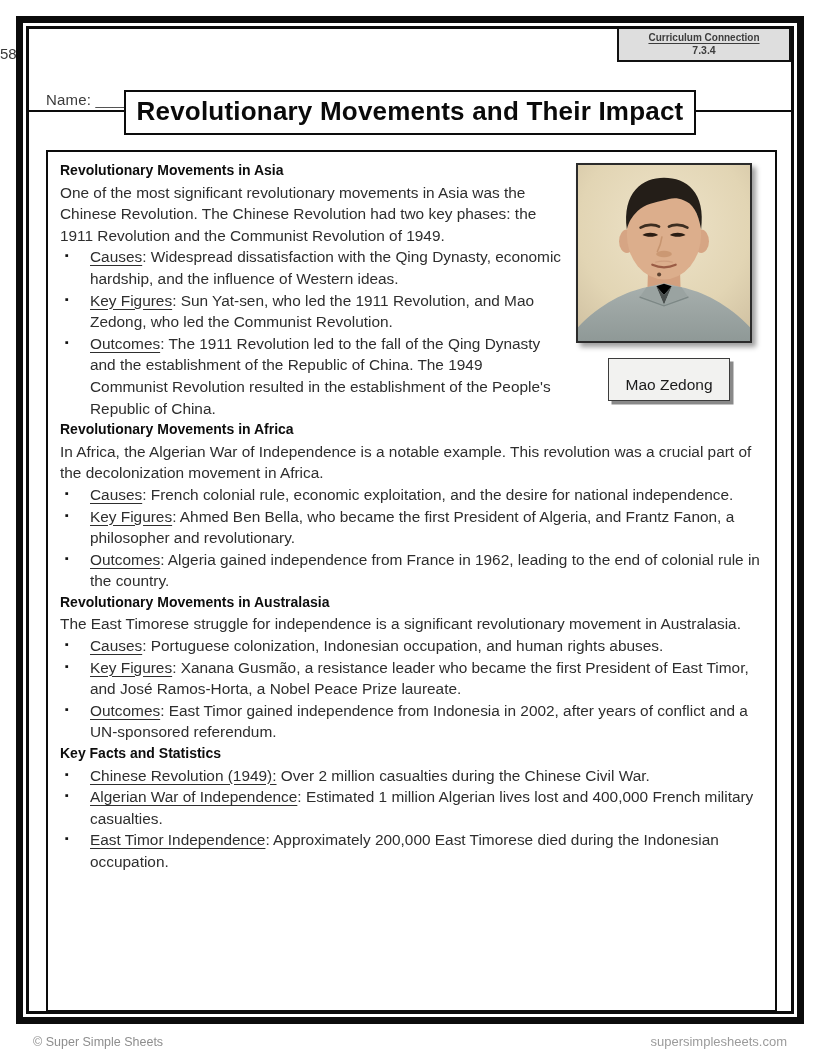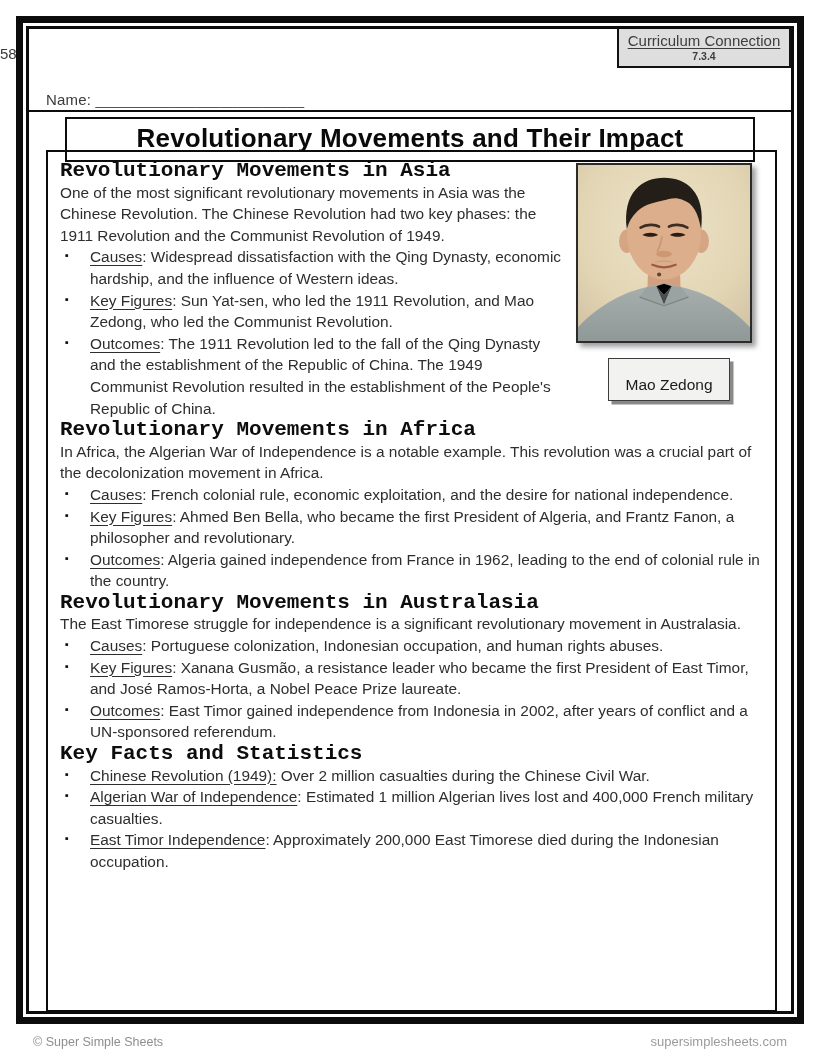--- a/index.html
+++ b/index.html
@@ -14,40 +14,40 @@
 
   
   .name-row { position:absolute; left:46px; top:45px; font-size:15px; color:#3a3a3a;
     letter-spacing:0.2px; white-space:nowrap;margin-top:46px; }
   .name-row .blank { letter-spacing:0; color:#4a4a4a; }
   .page-num { position:absolute; left:0; width:790px; top:45px; text-align:left;
     font-size:15px; color:#3a3a3a; }
   .curriculum-box { position:absolute; top:29px; right:29px; width:174px;
     background:#dedede; border:2px solid #111; border-top:none; padding:3px 4px 4px;
     text-align:center; color:#3d3d3d; }
-  .curriculum-box .c-title { font-size:15px; font-weight:normal;
+  .curriculum-box .c-title { font-size:10px; font-weight:bold;
     text-decoration:underline; text-underline-offset:2px; }
   .curriculum-box .c-code { font-size:10.5px; font-weight:bold; margin-top:1px; }
 
   
   .title-rule { position:absolute; left:29px; right:29px; top:110px;
     border-top:2px solid #0c0c0c; }
   .title-box { position:absolute; left:50%; transform:translateX(-50%); top:90px;
-    width:690px; background:#fff; border:2px solid #0c0c0c; text-align:center;
+    width:572px; background:#fff; border:2px solid #0c0c0c; text-align:center;
     padding:4px 8px 6px; font-size:26px; font-weight:bold; color:#0a0a0a;
-    letter-spacing:0.2px;margin-top:27px; }
+    letter-spacing:0.2px; }
 
   
   .content-box { position:absolute; left:46px; top:150px; width:731px; height:862px;
     border:2px solid #0c0c0c; padding:8px 13px 0 12px;
     font-size:15.4px; line-height:21.6px; color:#2e2e2e; }
 
   .section { }
   .section + .section { }
-  .s-heading { font-weight:bold; color:#0d0d0d; font-size:21px;font-family:Liberation Mono, monospace; }
+  .s-heading { font-weight:bold; color:#0d0d0d; font-size:14px; }
   .s-intro { }
   .bullet { position:relative; padding-left:30px; }
   .bullet .marker { position:absolute; left:5px; top:-1px; font-size:11px; color:#111; }
   .lbl { text-decoration:underline; text-underline-offset:2.5px; }
 
   
   .photo-wrap { float:right; width:186px; margin:3px 0 4px 14px; }
   .photo-frame { width:176px; height:180px; border:2px solid #2b2b2b;
     box-shadow:4px 4px 5px rgba(0,0,0,0.38); background:#e6dbbf; }
   .photo-frame svg { display:block; width:100%; height:100%; }

